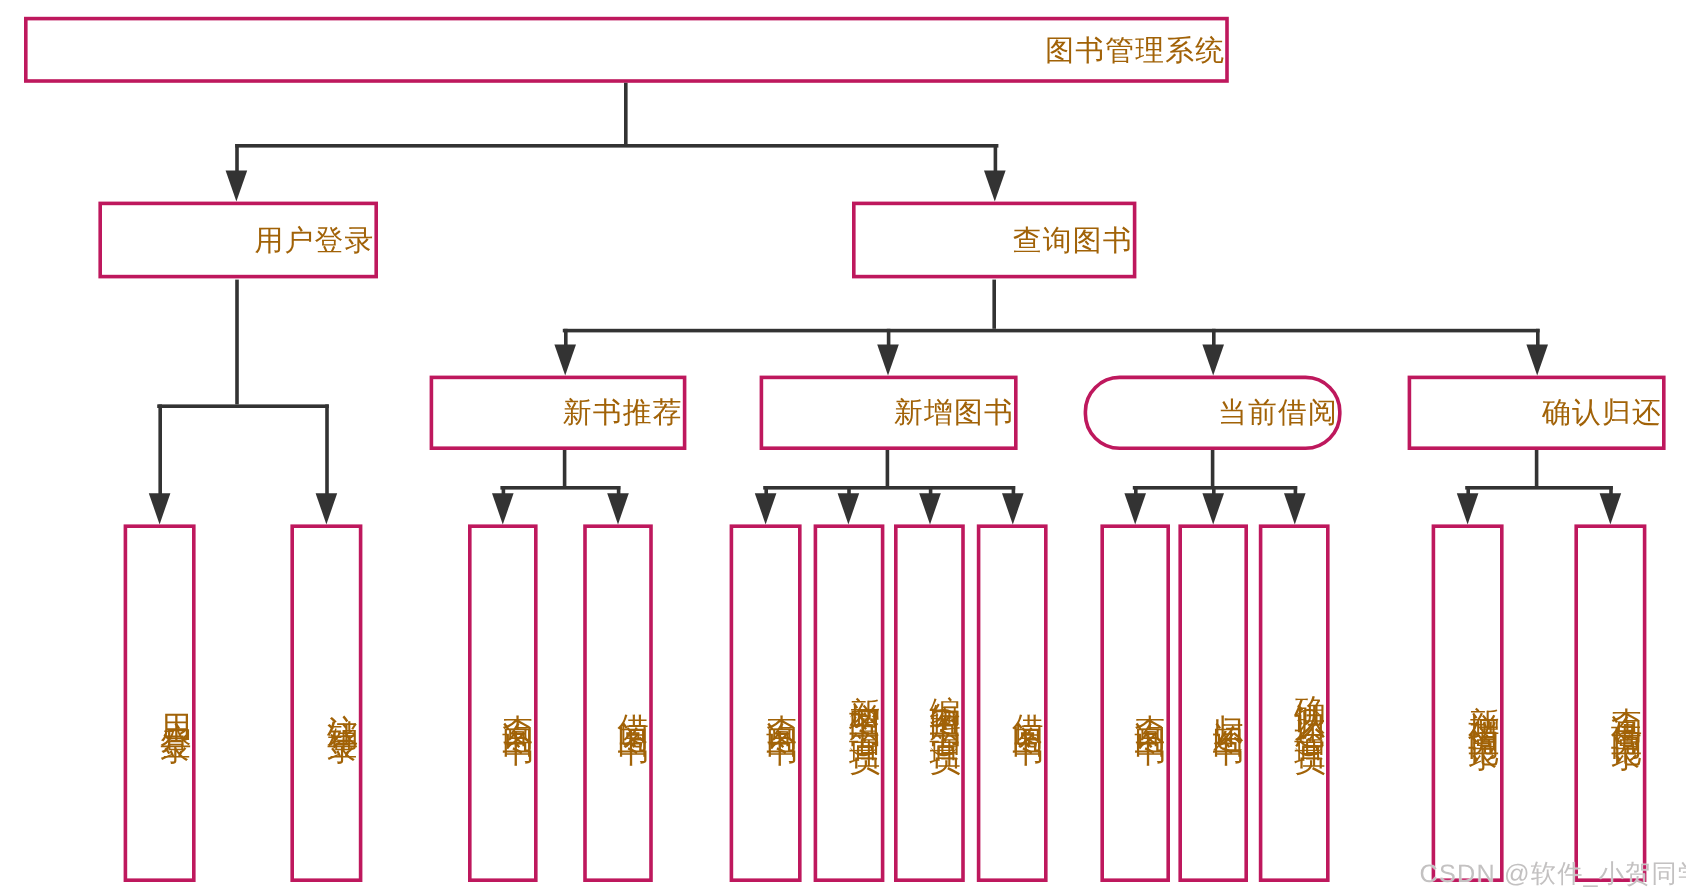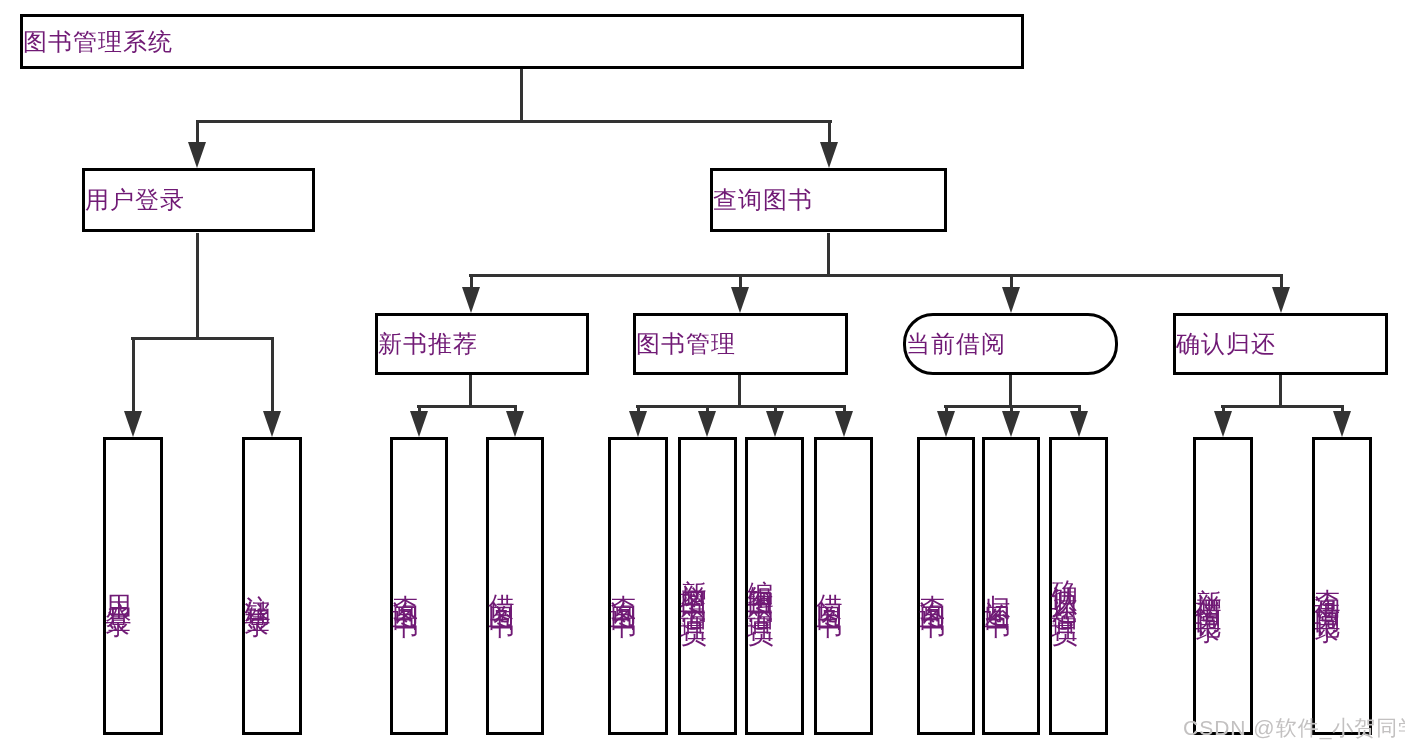--- a/index.html
+++ b/index.html
@@ -10,26 +10,26 @@
     font-family: "Liberation Sans", sans-serif;
   }
   #canvas {
     position: relative;
     width: 1405px; height: 747px;
     background: #ffffff;
   }
   .box {
     position: absolute;
     box-sizing: border-box;
-    border: 3px solid #000000;
+    border: 3px solid #be185d;
     background: #ffffff;
     display: flex;
     align-items: center;
-    justify-content: flex-start;
-    color: #701a75;
+    justify-content: flex-end;
+    color: #a16207;
     font-size: 24px;
     letter-spacing: 1px;
   }
   .vbox { font-size: 26px; }
   .vtext {
     writing-mode: vertical-rl;
     text-orientation: mixed;
     letter-spacing: 6px;
     line-height: 1;
     white-space: nowrap;
@@ -64,25 +64,25 @@
     <span>图书管理系统</span>
   </div>
 
   <div class="box" style="left:82px; top:168px; width:233px; height:64px;">
     <span>用户登录</span>
   </div>
   <div class="box" style="left:710px; top:168px; width:237px; height:64px;">
     <span>查询图书</span>
   </div>
 
-  <div class="box" style="left:375px; top:313px; width:214px; height:62px;">
+  <div class="box" style="left:358px; top:313px; width:214px; height:62px;">
     <span>新书推荐</span>
   </div>
   <div class="box" style="left:633px; top:313px; width:215px; height:62px;">
-    <span>图书管理</span>
+    <span>新增图书</span>
   </div>
   <div class="box" style="left:903px; top:313px; width:215px; height:62px;border-radius:30px;">
     <span>当前借阅</span>
   </div>
   <div class="box" style="left:1173px; top:313px; width:215px; height:62px;">
     <span>确认归还</span>
   </div>
 
   <div class="box vbox" style="left:103px; top:437px; width:60px; height:298px;">
     <span class="vtext">用户登录</span>

